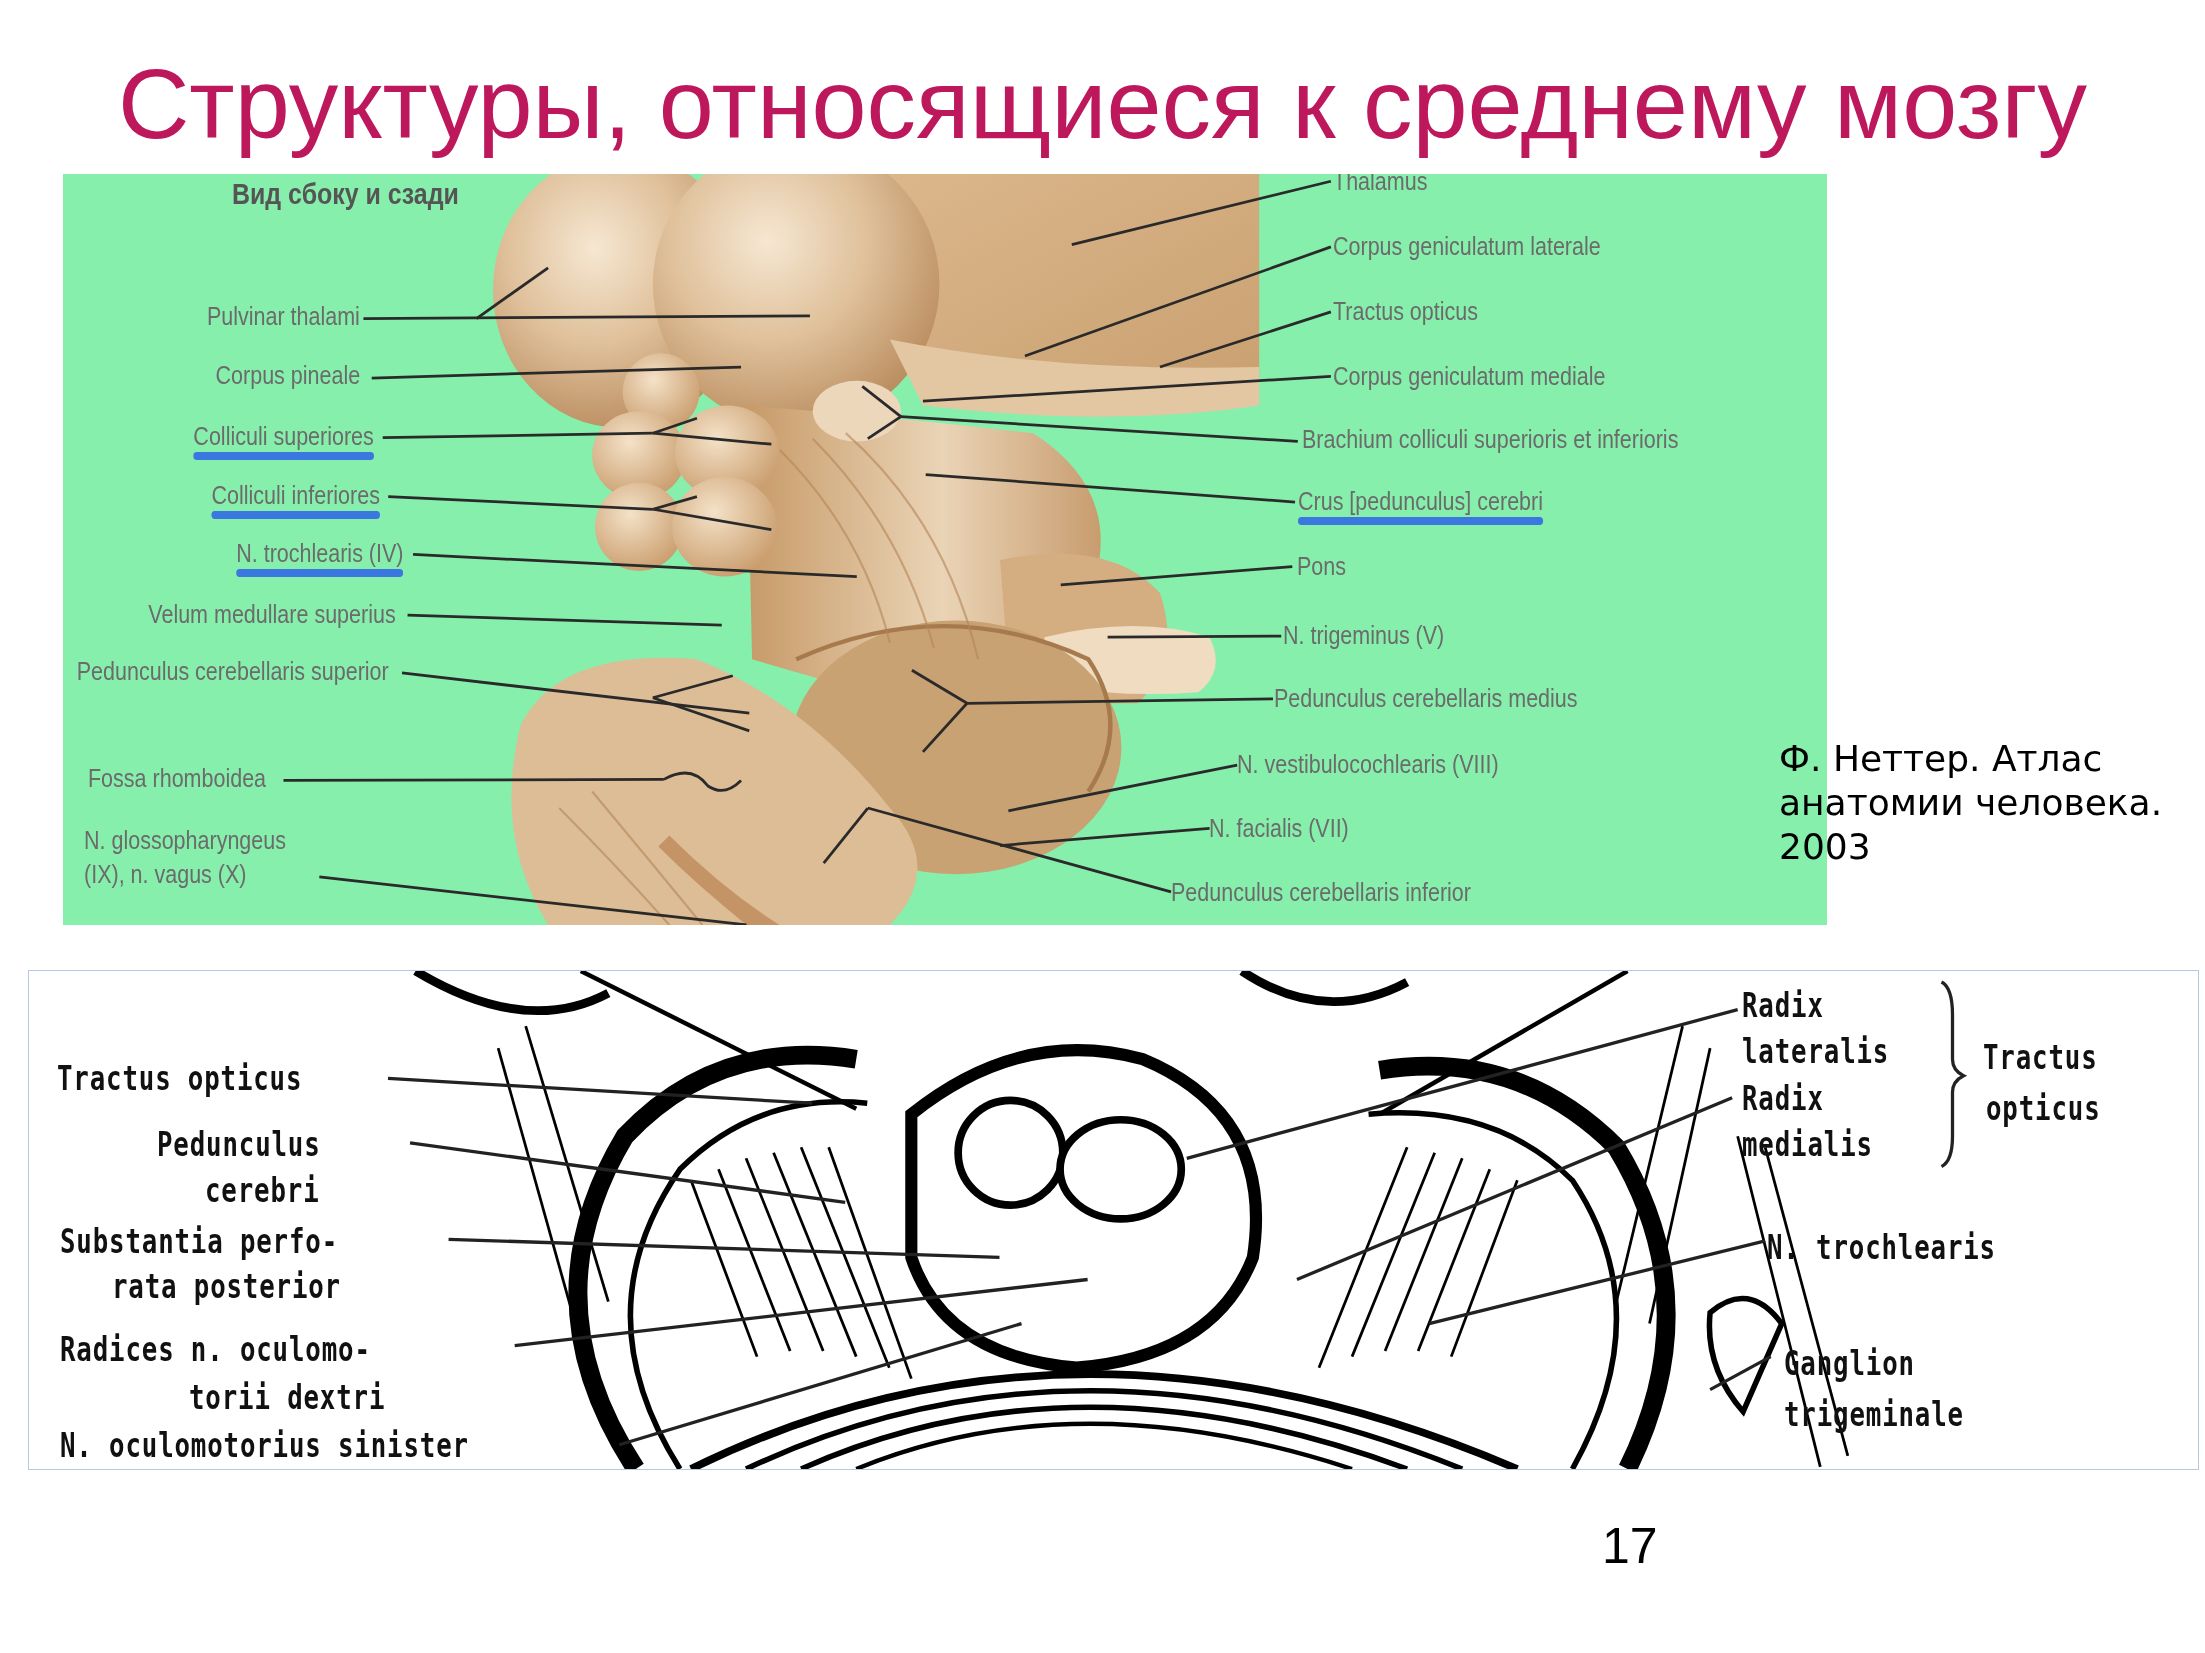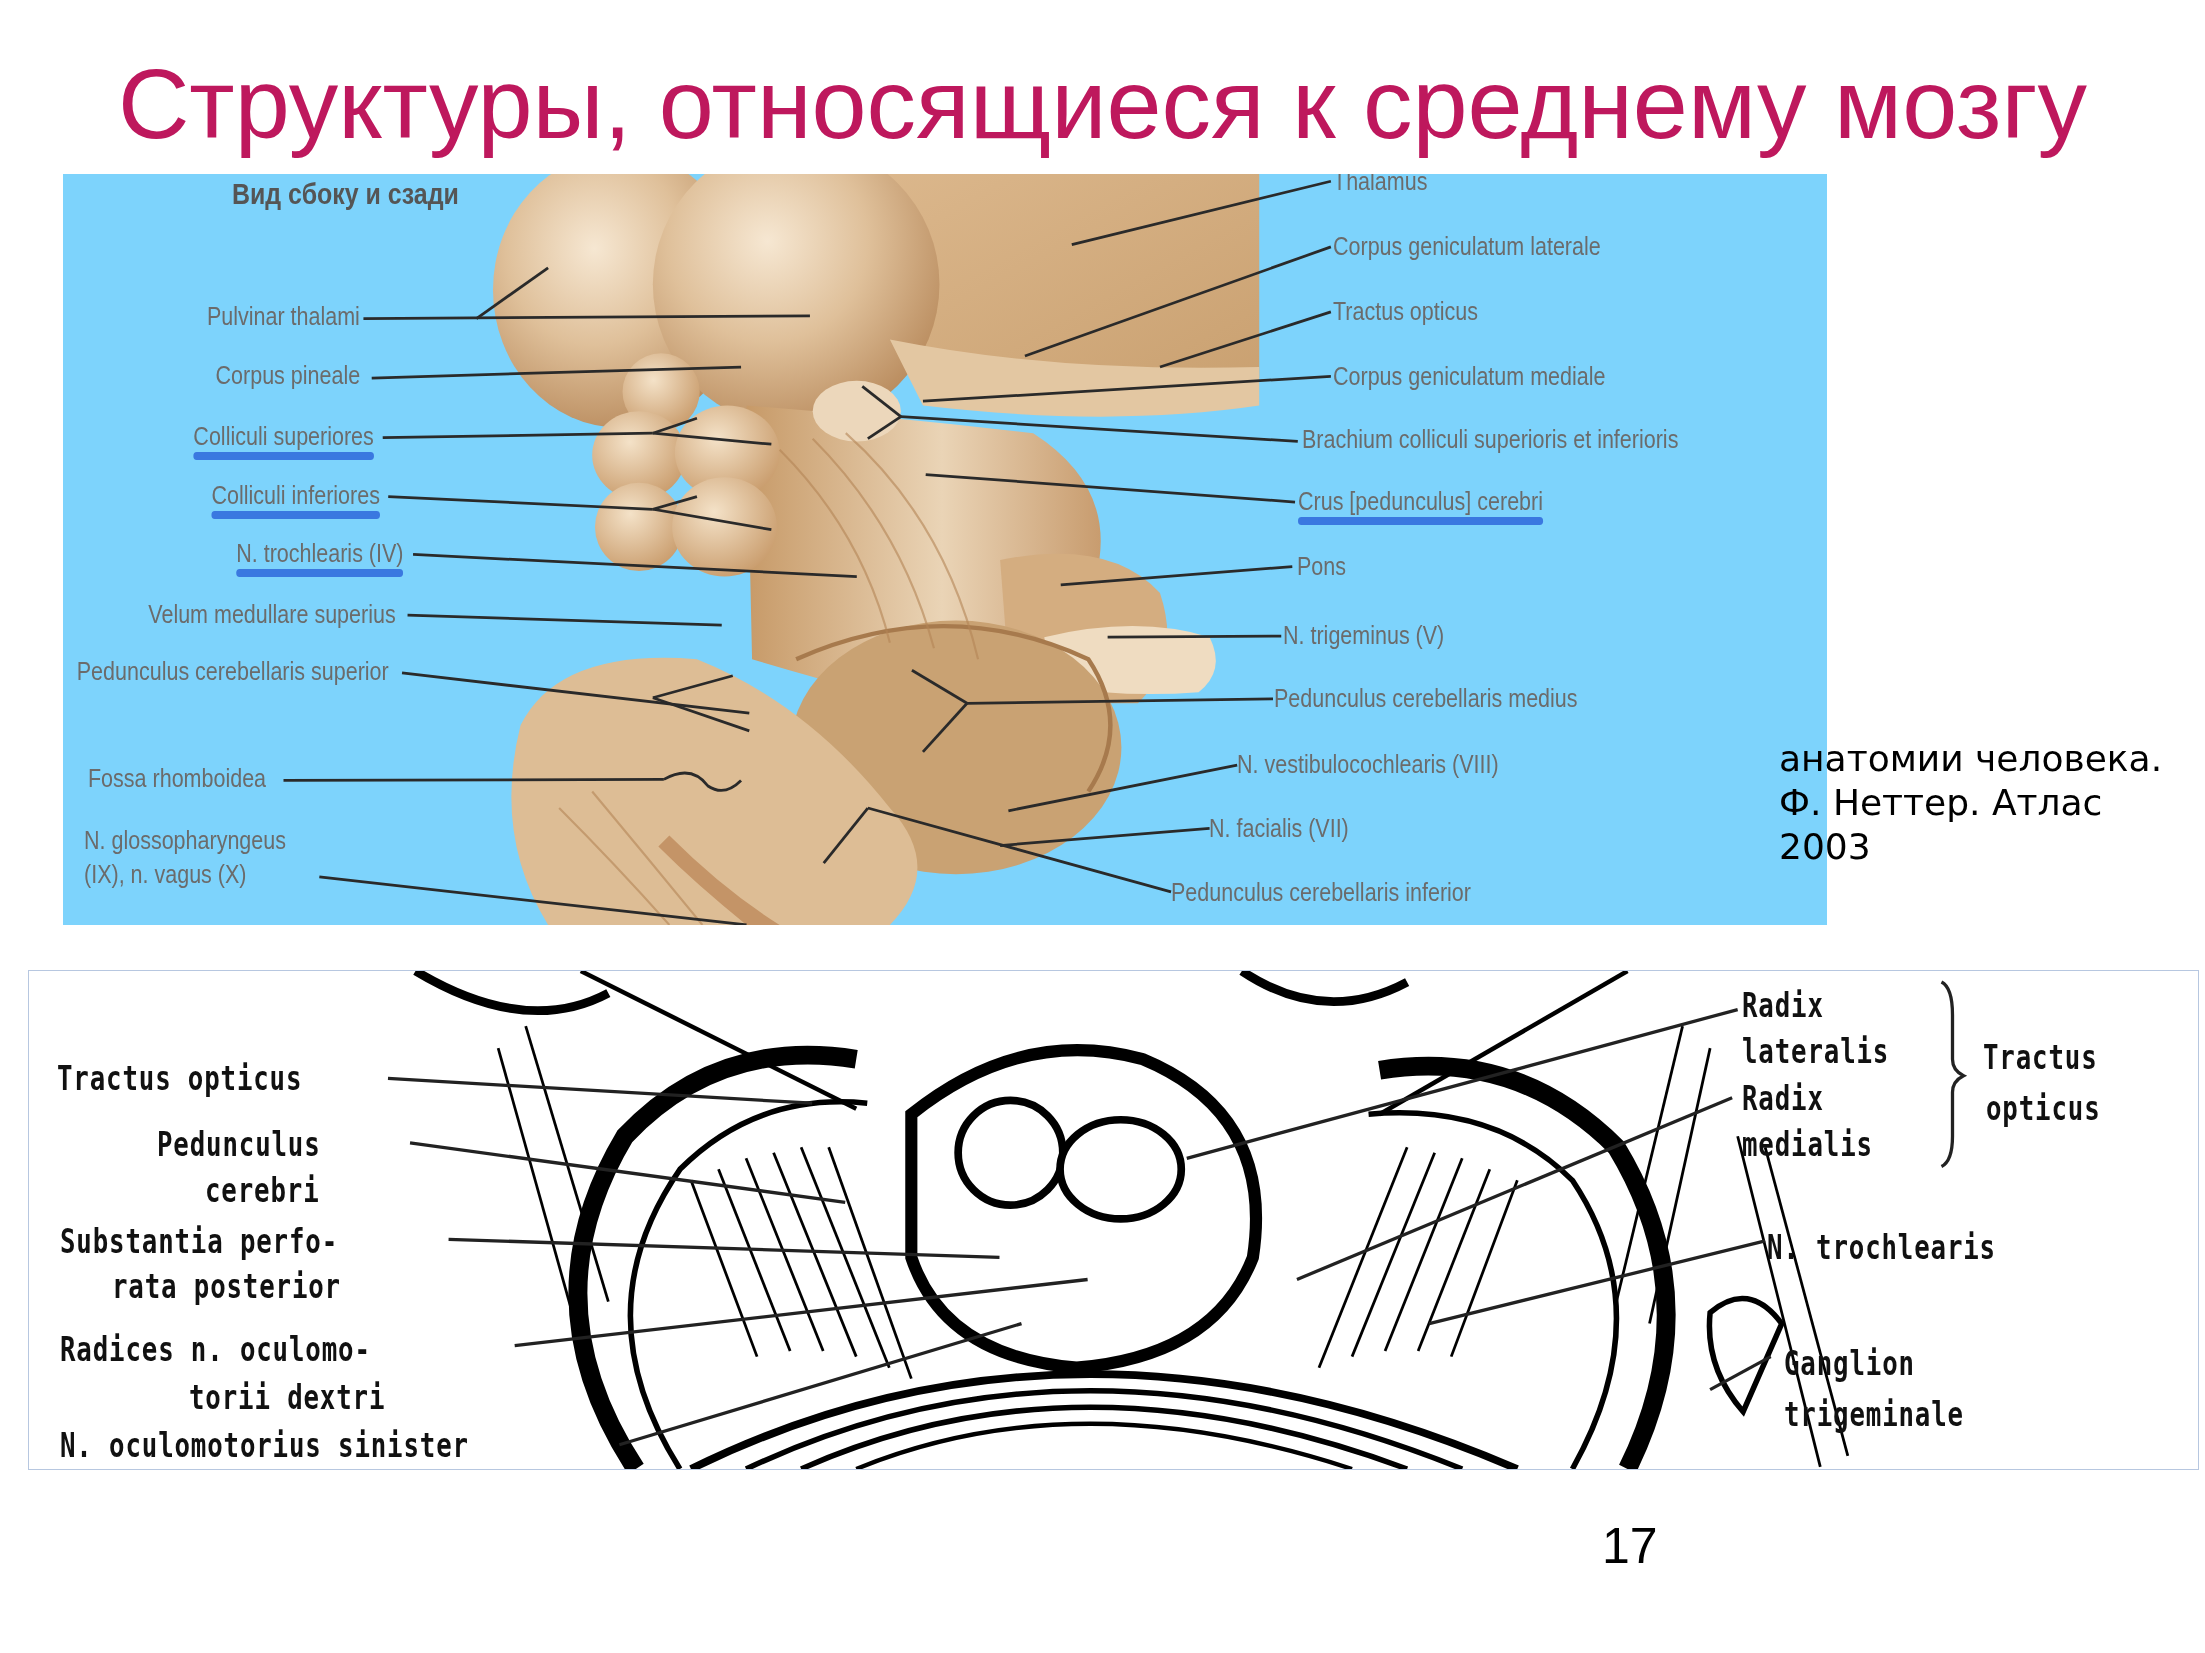--- a/index.html
+++ b/index.html
@@ -7,21 +7,21 @@
 
   .slide-title {
     position: absolute; left: 0; top: 43px; width: 2205px; text-align: center;
     font-family: Liberation Sans, sans-serif; font-size: 99px; line-height: 121px;
     color: #be185d; letter-spacing: 0px; white-space: nowrap;
   }
 
   
   .fig-upper {
     position: absolute; left: 63px; top: 174px; width: 1764px; height: 751px;
-    background: #7dd3fc; overflow: hidden;
+    background: #86efac; overflow: hidden;
   }
   .fig-upper svg.art { position: absolute; left: 0; top: 0; }
   .up-label {
     position: absolute; font-family: "Liberation Sans", sans-serif; font-size: 25px;
     color: #6b6b6b; white-space: nowrap; line-height: 29px; transform: scaleX(0.86);
   }
   .up-label.right-anchored { transform-origin: right center; }
   .up-label.left-anchored { transform-origin: left center; }
   .up-label.hl::after {
     content: ""; position: absolute; left: 0; right: 0; bottom: -8.8px; height: 7.7px;
@@ -181,22 +181,22 @@
   <div class="up-label left-anchored hl" style="left:1235px; top:313px;">Crus [pedunculus] cerebri</div>
   <div class="up-label left-anchored" style="left:1234px; top:378px;">Pons</div>
   <div class="up-label left-anchored" style="left:1220px; top:447px;">N. trigeminus (V)</div>
   <div class="up-label left-anchored" style="left:1211px; top:510px;">Pedunculus cerebellaris medius</div>
   <div class="up-label left-anchored" style="left:1174px; top:576px;">N. vestibulocochlearis (VIII)</div>
   <div class="up-label left-anchored" style="left:1146px; top:640px;">N. facialis (VII)</div>
   <div class="up-label left-anchored" style="left:1108px; top:704px;">Pedunculus cerebellaris inferior</div>
 </div>
 
 <div class="source-caption">
+  <div>Ф. Неттер. Атлас</div>
   <div>анатомии человека.</div>
-  <div>Ф. Неттер. Атлас</div>
   <div>2003</div>
 </div>
 
 <div class="fig-lower">
   <svg class="art" width="2169" height="498" viewBox="0 0 3934 904">
     <g fill="none" stroke="#000">
 
       <path d="M1100 904 Q900 600 1080 300 Q1250 120 1500 160" stroke-width="34"></path>
       <path d="M2900 904 Q3050 600 2880 320 Q2700 140 2450 180" stroke-width="34"></path>
       <path d="M1180 904 Q1000 620 1180 360 Q1320 220 1520 240" stroke-width="10"></path>

